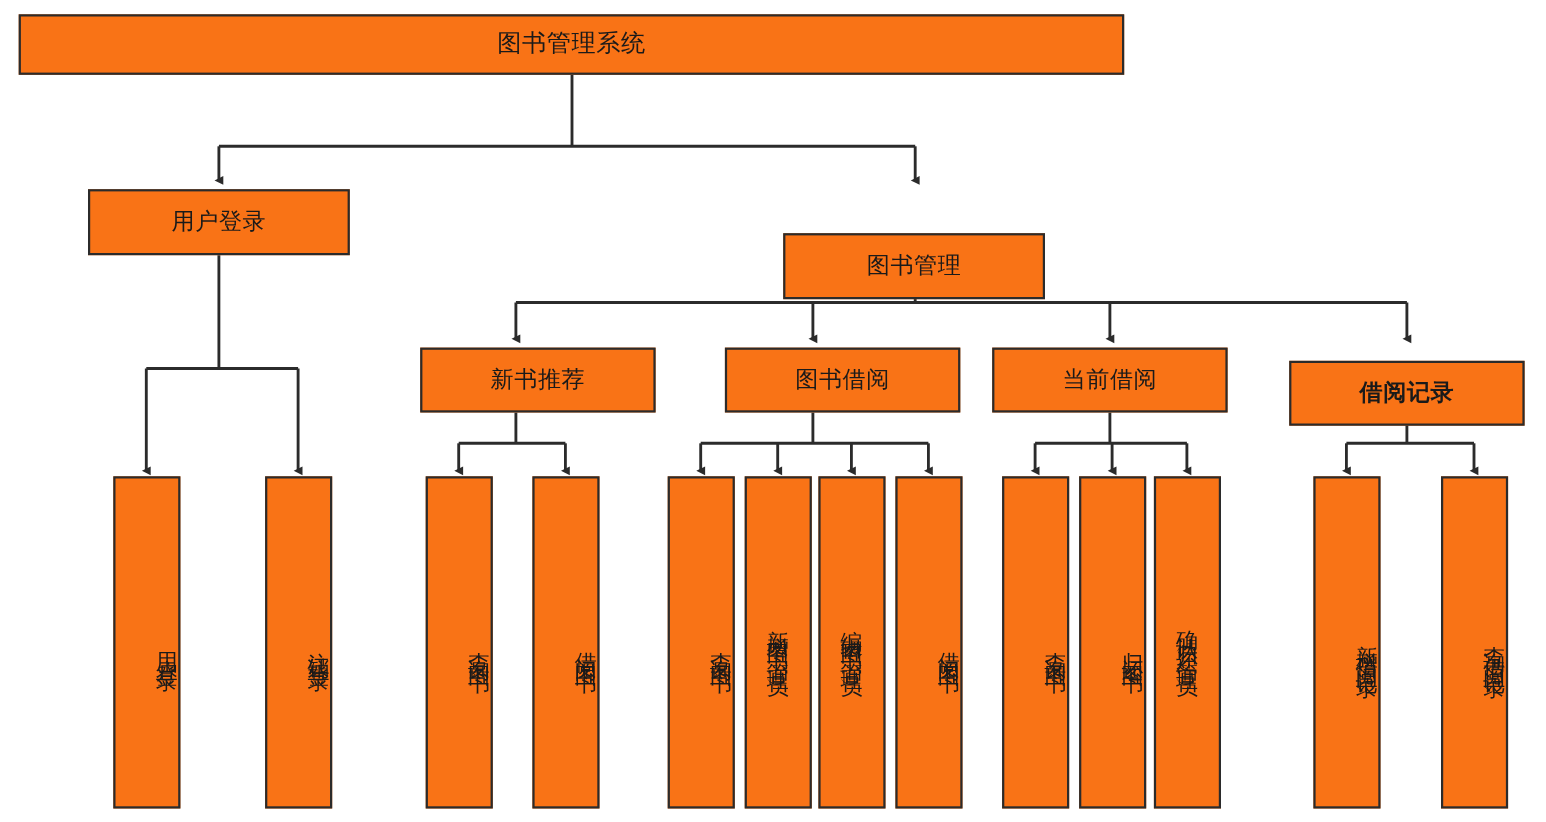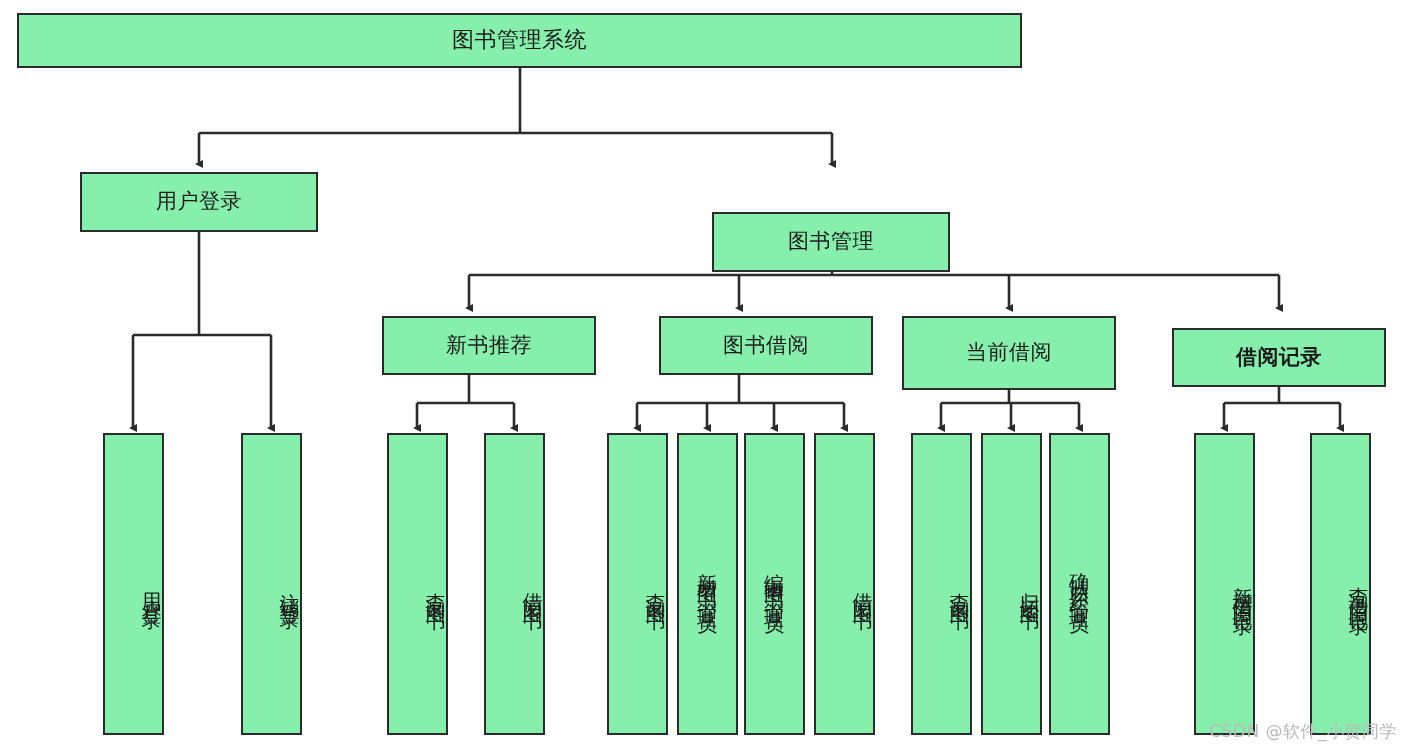--- a/index.html
+++ b/index.html
@@ -11,21 +11,21 @@
     overflow:hidden;
     position:relative;
   }
   #diagram{
     position:absolute;left:0;top:0;width:1405px;height:747px;
   }
   .node{
     position:absolute;
     box-sizing:border-box;
     border:2px solid #2b2b2b;
-    background:#86efac;
+    background:#f97316;
     display:flex;
     align-items:center;
     justify-content:center;
     color:#1a1a1a;
   }
   .node.horiz{
     font-size:21px;
     line-height:1.2;
     letter-spacing:0.5px;
   }
@@ -124,21 +124,21 @@
   <div class="node horiz" style="left:712px;top:172px;width:238px;height:60px;margin-top:40px;">
     <span>图书管理</span>
   </div>
 
   <div class="node horiz" style="left:362px;top:316px;width:214px;height:59px;margin-left:20px;">
     <span>新书推荐</span>
   </div>
   <div class="node horiz" style="left:633px;top:316px;width:214px;height:59px;margin-left:26px;">
     <span>图书借阅</span>
   </div>
-  <div class="node horiz" style="left:902px;top:316px;width:214px;height:74px;">
+  <div class="node horiz" style="left:902px;top:316px;width:214px;height:59px;">
     <span>当前借阅</span>
   </div>
   <div class="node horiz" style="left:1172px;top:328px;width:214px;height:59px;font-weight:bold;">
     <span>借阅记录</span>
   </div>
 
   <div class="node vert" style="left:103px;top:433px;width:61px;height:302px;">
     <span>用户登录</span>
   </div>
   <div class="node vert" style="left:241px;top:433px;width:61px;height:302px;">
@@ -175,14 +175,13 @@
     <span>确认归还（管理员）</span>
   </div>
 
   <div class="node vert" style="left:1194px;top:433px;width:61px;height:302px;">
     <span>新增借阅记录</span>
   </div>
   <div class="node vert" style="left:1310px;top:433px;width:61px;height:302px;">
     <span>查询借阅记录</span>
   </div>
 
-  <div id="watermark">CSDN @软件_小贺同学</div>
 </div>
 
 </body></html>

